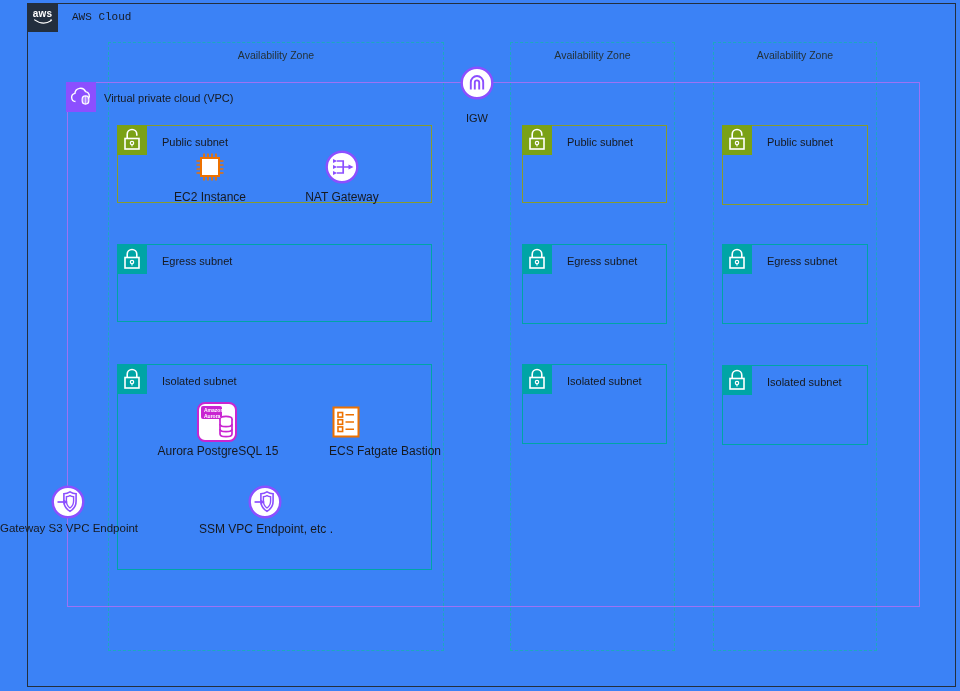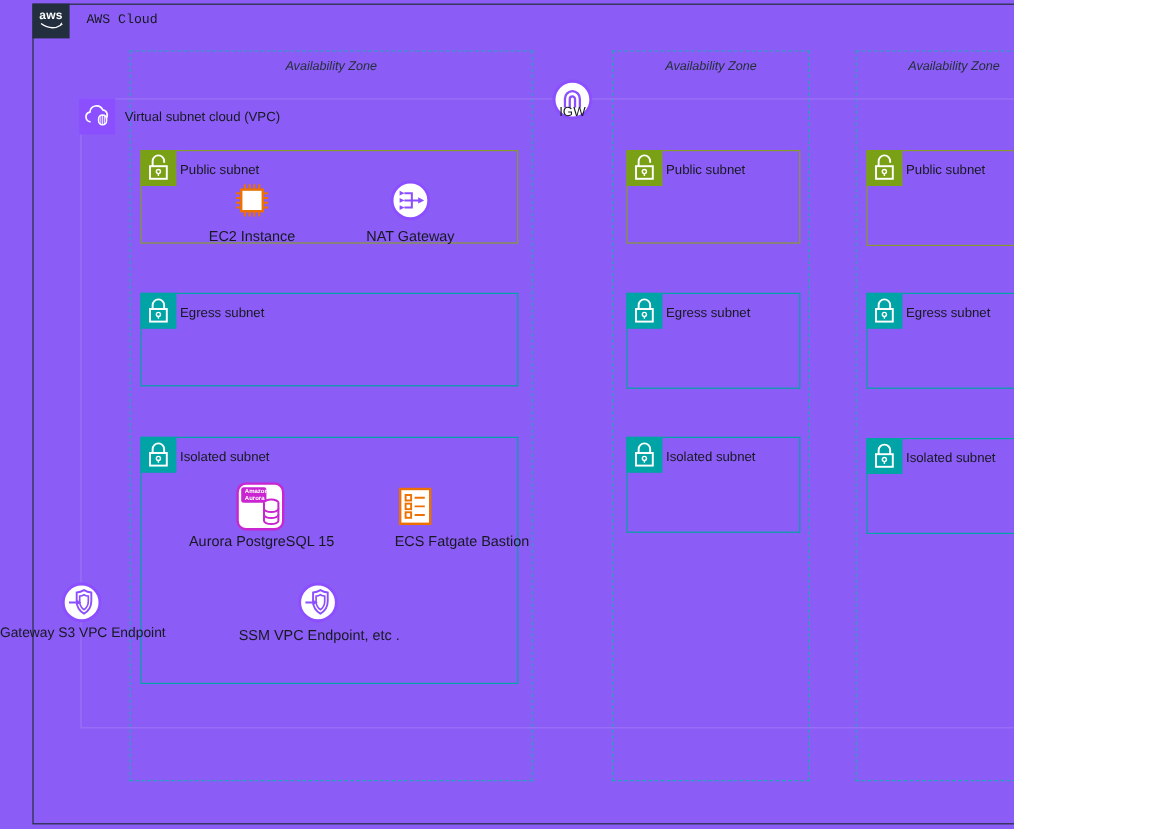--- a/index.html
+++ b/index.html
@@ -9,38 +9,38 @@
     --green:#7AA116;
     --green-border:#879B2C;
     --teal:#00A4A6;
     --az-teal:#1CA9BE;
     --orange:#ED7100;
     --magenta:#C925D1;
     --ink:#16191f;
   }
   *{margin:0;padding:0;box-sizing:border-box;}
   body{background:#fff;font-family:"Liberation Sans", sans-serif;color:var(--ink);}
-  .canvas{position:relative;width:845px;height:691px;background:#8b5cf6;overflow:hidden;}
+  .canvas{position:relative;width:960px;height:691px;background:#3b82f6;overflow:hidden;}
   .abs{position:absolute;}
   .aws-box{left:27px;top:3px;width:929px;height:684px;border:1.5px solid var(--aws-dark);}
   .aws-logo{left:27px;top:3px;width:31px;height:29px;background:var(--aws-dark);z-index:6;display:flex;flex-direction:column;align-items:center;justify-content:center;}
   .aws-logo .aws-word{color:#fff;font-weight:bold;font-size:10px;line-height:9px;letter-spacing:.2px;}
   .aws-title{left:72px;top:11px;font-size:11px;font-family:Liberation Mono, monospace;}
   .az{border:1.2px dashed var(--az-teal);z-index:1;}
-  .az-label{position:absolute;top:6px;left:0;width:100%;text-align:center;font-size:10.5px;color:#233137;font-style:italic;}
+  .az-label{position:absolute;top:6px;left:0;width:100%;text-align:center;font-size:10.5px;color:#233137;}
   .vpc-box{left:67px;top:82px;width:853px;height:525px;border:1.2px solid var(--purple-line);z-index:2;}
   .vpc-icon{left:66px;top:82px;width:30px;height:30px;background:var(--purple);z-index:4;}
   .vpc-label{left:104px;top:92px;font-size:11px;z-index:3;}
   .subnet{background:transparent;z-index:2;}
   .subnet.public{border:1.2px solid var(--green-border);}
   .subnet.teal{border:1.2px solid var(--teal);}
   .subnet-icon{position:absolute;left:-1px;top:-1px;width:30px;height:30px;}
   .subnet-icon.green{background:var(--green);}
   .subnet-icon.tealbg{background:var(--teal);}
-  .subnet-label{position:absolute;left:32px;top:10px;font-size:11px;white-space:nowrap;}
+  .subnet-label{position:absolute;left:44px;top:10px;font-size:11px;white-space:nowrap;}
   .node-icon{z-index:5;}
   .node-label{z-index:5;transform:translateX(-50%);white-space:nowrap;font-size:12px;text-align:left;}
   .igw-label{z-index:5;transform:translateX(-50%);white-space:nowrap;font-size:11px;}
   .aurora-overlay{z-index:6;color:#fff;font-size:5px;line-height:5.5px;font-weight:bold;pointer-events:none;}
   svg{display:block;}
 </style>
 </head>
 <body>
 
 <svg width="0" height="0" style="position:absolute">
@@ -127,28 +127,28 @@
   <div class="abs az" style="left:713px;top:42px;width:164px;height:609px;">
     <div class="az-label">Availability Zone</div>
   </div>
 
   <div class="abs vpc-box"></div>
   <div class="abs vpc-icon">
     <svg width="30" height="30" viewBox="0 0 30 30">
         <use href="#sym-vpc-cloud" xlink:href="#sym-vpc-cloud"></use>
       </svg>
   </div>
-  <div class="abs vpc-label">Virtual subnet cloud (VPC)</div>
+  <div class="abs vpc-label">Virtual private cloud (VPC)</div>
 
   <div class="abs node-icon" style="left:459px;top:65px;">
     <svg width="36" height="36" viewBox="0 0 36 36">
         <use href="#sym-igw" xlink:href="#sym-igw"></use>
       </svg>
   </div>
-  <div class="abs igw-label" style="left:477px;top:88px;">IGW</div>
+  <div class="abs igw-label" style="left:477px;top:112px;">IGW</div>
 
   <div class="abs subnet public" style="left:117px;top:125px;width:315px;height:78px;">
     <div class="subnet-icon green">
       <svg width="30" height="30" viewBox="0 0 30 30">
           <use href="#sym-lock-open" xlink:href="#sym-lock-open"></use>
         </svg>
     </div>
     <div class="subnet-label">Public subnet</div>
   </div>
   <div class="abs subnet teal" style="left:117px;top:244px;width:315px;height:78px;">

